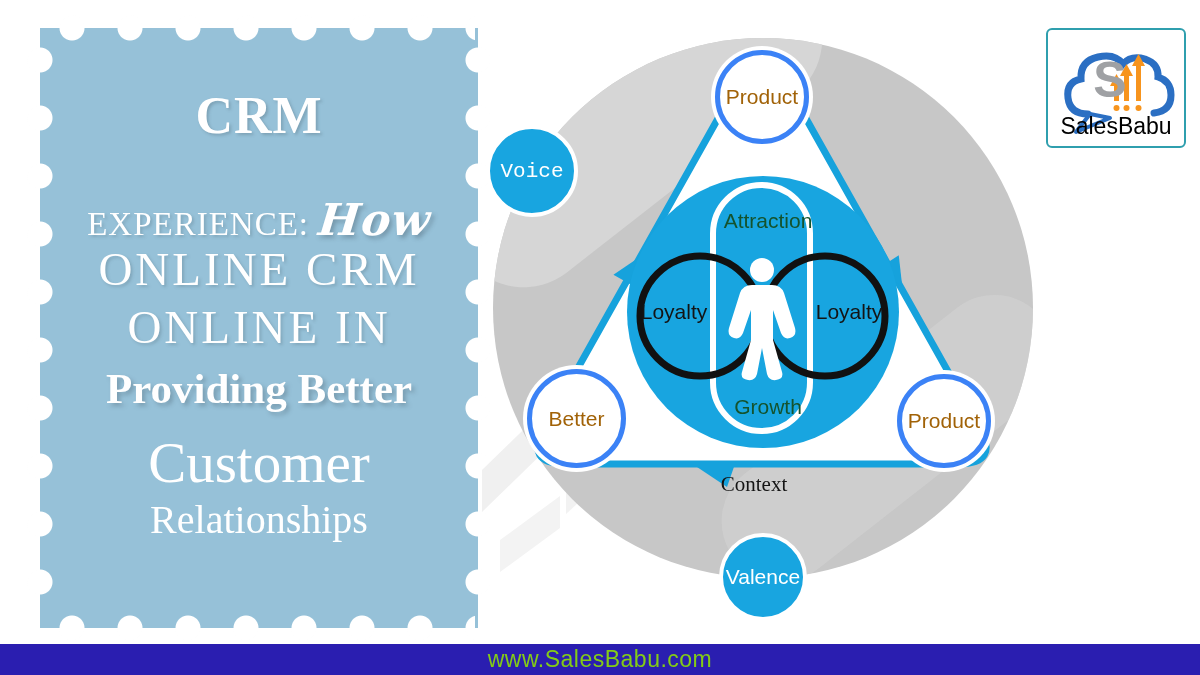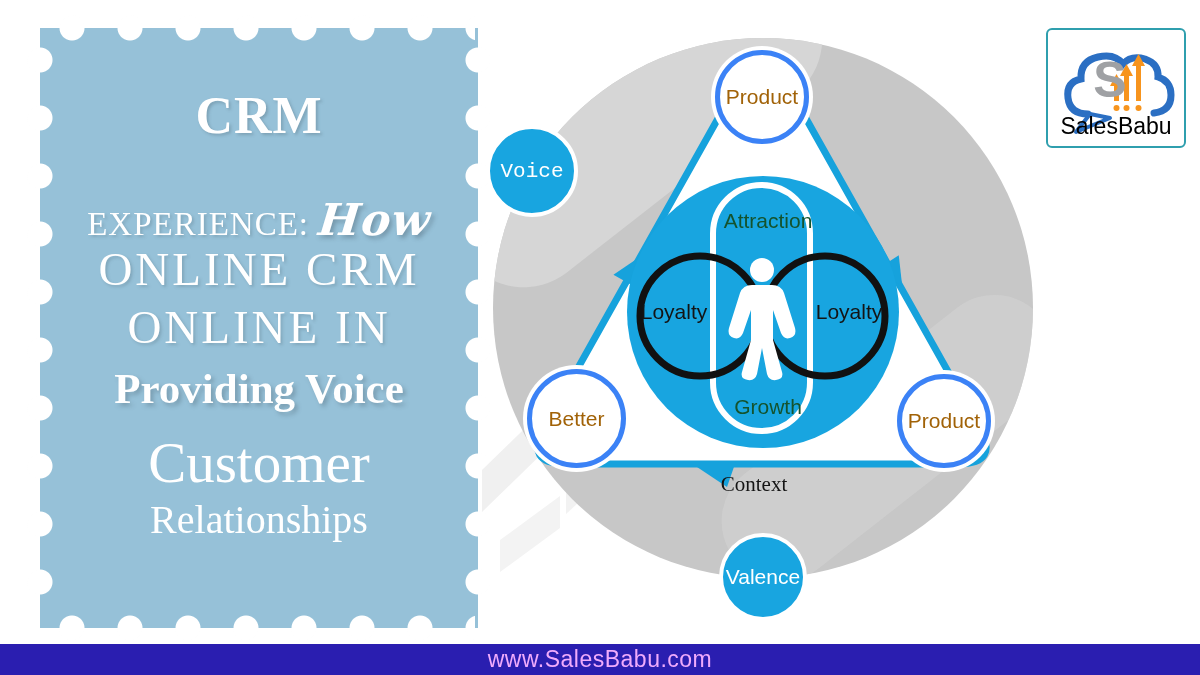--- a/index.html
+++ b/index.html
@@ -90,40 +90,40 @@
     position:absolute; left:0; bottom:6px; width:100%; text-align:center;
     color:#000000; font-size:23px; z-index:3;
   }
   .logo-svg { position:absolute; left:0; top:0; z-index:1; }
 
   
   .footer-bar {
     position:absolute; left:0; top:644px; width:1200px; height:31px;
     background:#2a1eb0; display:flex; align-items:center; justify-content:center; z-index:10;
   }
-  .footer-url { color:#f0abfc; font-size:23px; letter-spacing:0.5px; }
+  .footer-url { color:#84cc16; font-size:23px; letter-spacing:0.5px; }
 </style>
 </head>
 <body>
 
 <div class="canvas">
 
   <div class="stamp">
     <div class="sc sc-top"></div>
     <div class="sc sc-bottom"></div>
     <div class="sc sc-left"></div>
     <div class="sc sc-right"></div>
 
     <div class="line l1">CRM</div>
     <div class="line l3">
       <span>EXPERIENCE:</span><span class="script">How</span>
     </div>
     <div class="line l4">ONLINE CRM</div>
     <div class="line l5">ONLINE IN</div>
-    <div class="line l6">Providing Voice</div>
+    <div class="line l6">Providing Better</div>
     <div class="line l7">Customer</div>
     <div class="line l8">Relationships</div>
   </div>
 
   <div class="diagram">
 
     <svg class="ghost-svg" width="1200" height="675">
       <polygon points="482,470 556,398 556,440 482,512" fill="#f0f0f0"></polygon>
       <polygon points="566,468 644,396 644,442 566,514" fill="#f2f2f2"></polygon>
       <polygon points="500,540 560,496 560,528 500,572" fill="#f3f3f3"></polygon>

